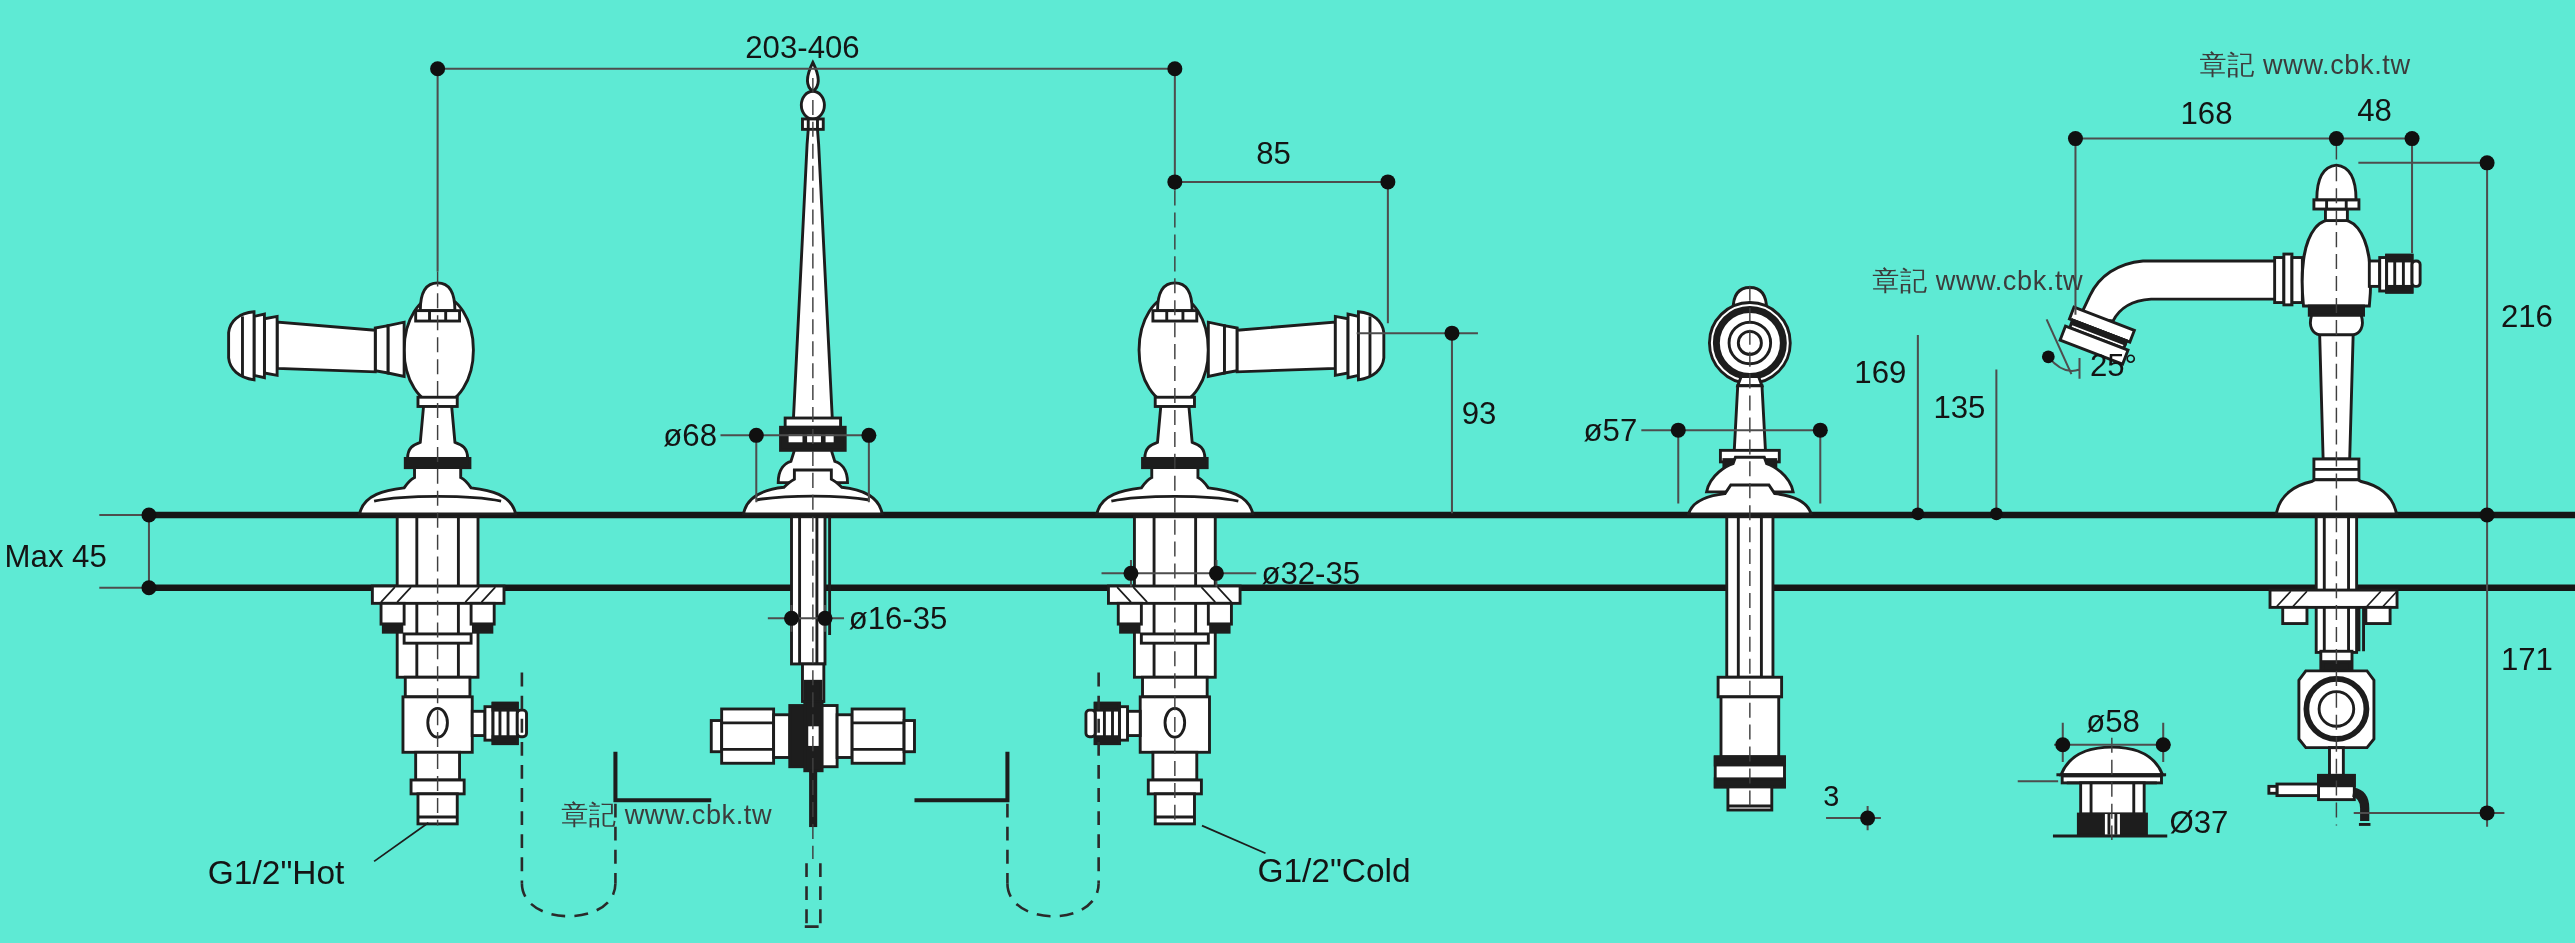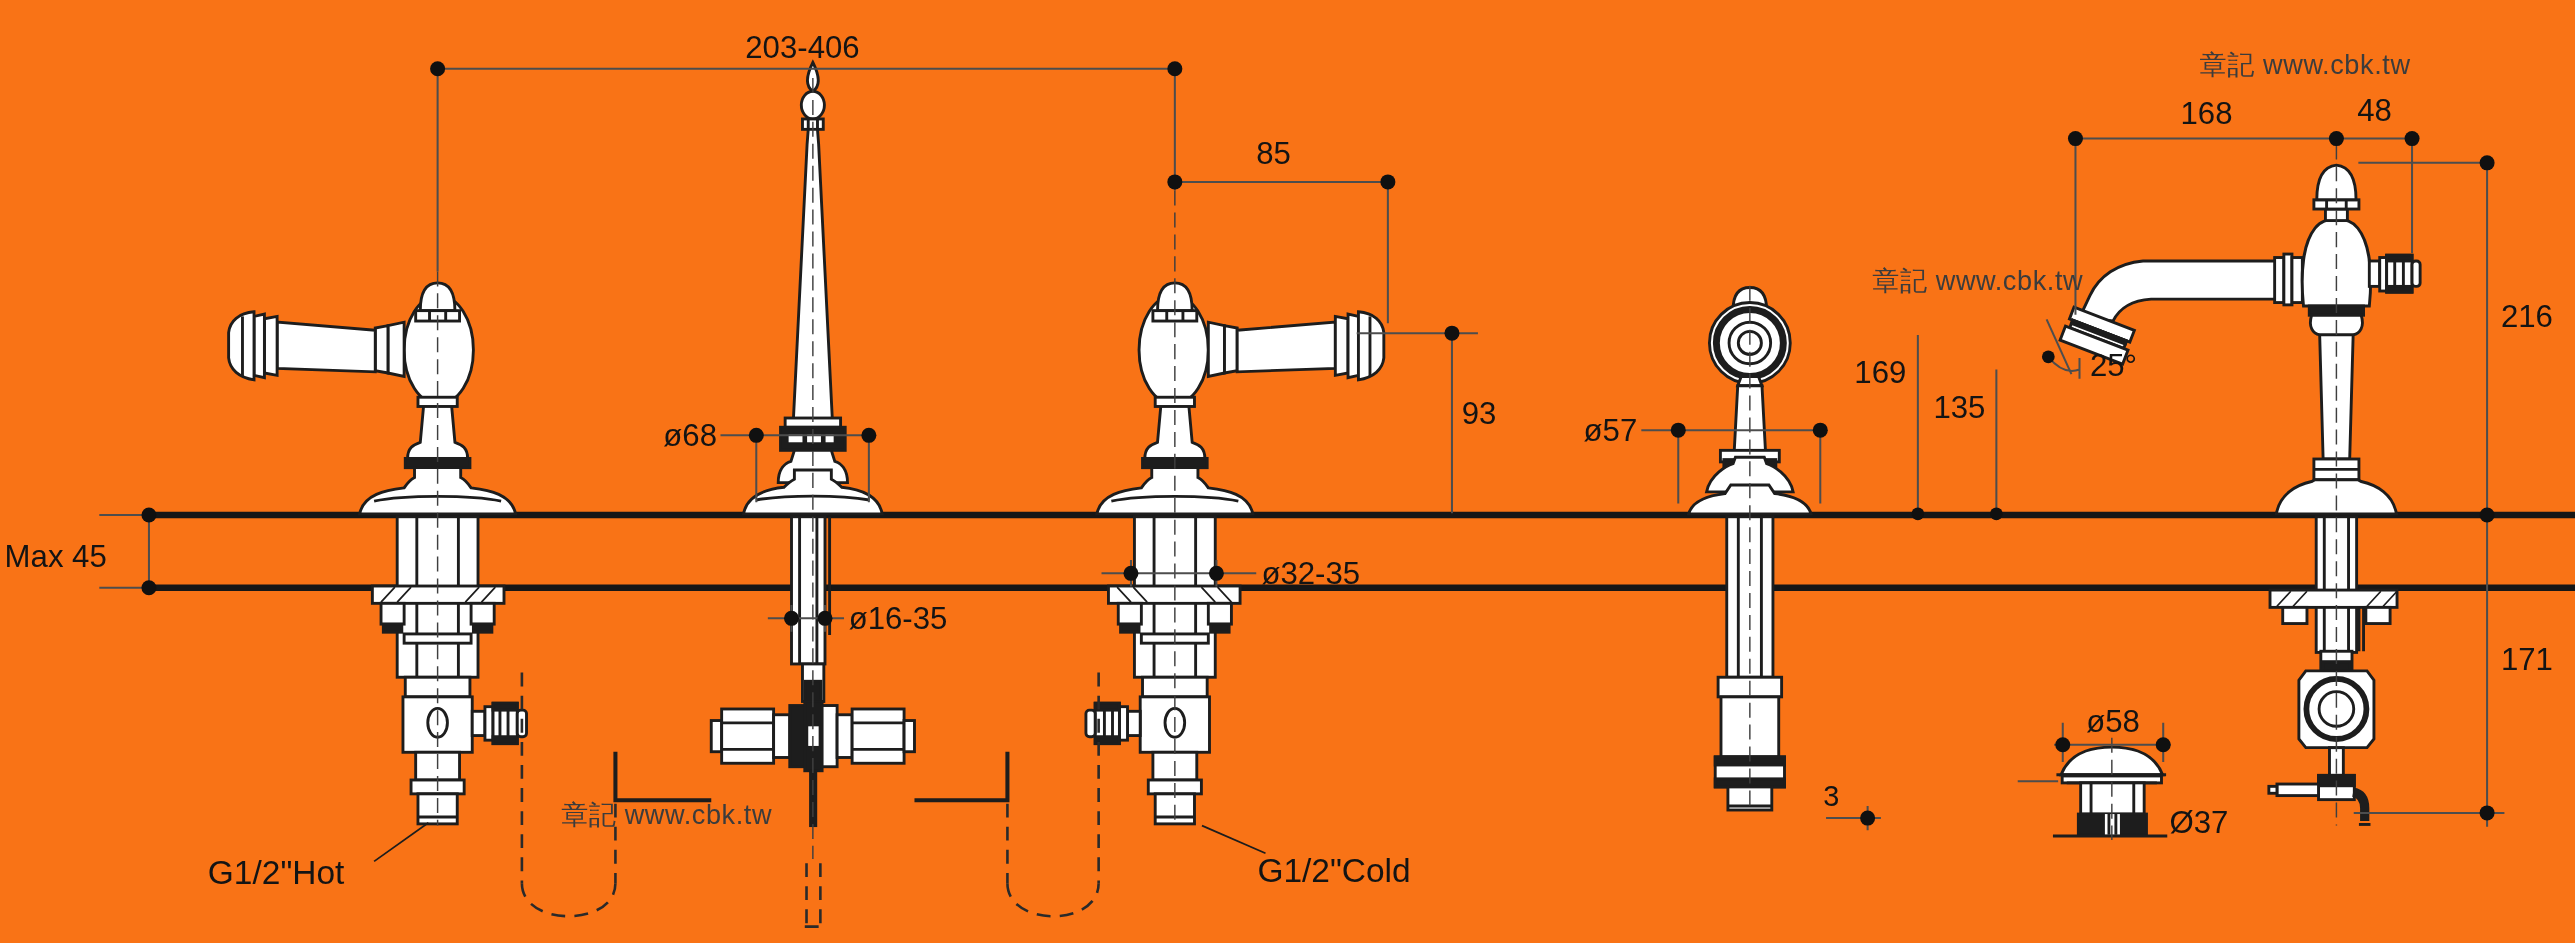--- a/index.html
+++ b/index.html
@@ -1,16 +1,16 @@
 <!DOCTYPE html>
 <html style="font-size:9.2px"><head>
 <meta charset="utf-8">
 <style>
   html,body{margin:0;padding:0;background:#fff;}
-  .canvas{position:relative;width:2576px;height:944px;background:#f97316;overflow:hidden;}
+  .canvas{position:relative;width:2576px;height:944px;background:#5eead4;overflow:hidden;}
   svg{display:block;}
   .dimtxt{font-family:"Liberation Sans",sans-serif;font-size:54px;fill:#141414;}
   .dimtxt-sm{font-family:"Liberation Sans",sans-serif;font-size:50px;fill:#141414;}
   .conntxt{font-family:"Liberation Sans",sans-serif;font-size:58px;fill:#141414;}
   .wmtxt{font-family:"Liberation Sans",sans-serif;font-size:47px;fill:#3c3c3c;letter-spacing:1px;}
   .fx{fill:#ffffff;stroke:#1d1d1d;stroke-width:5;}
   .fx .dk{fill:#1d1d1d;stroke:#1d1d1d;}
   .fx .ln{fill:none;}
   .thin{stroke:#1d1d1d;stroke-width:3;fill:none;}
   .dim{stroke:#4d4d4d;stroke-width:3.5;fill:none;}

